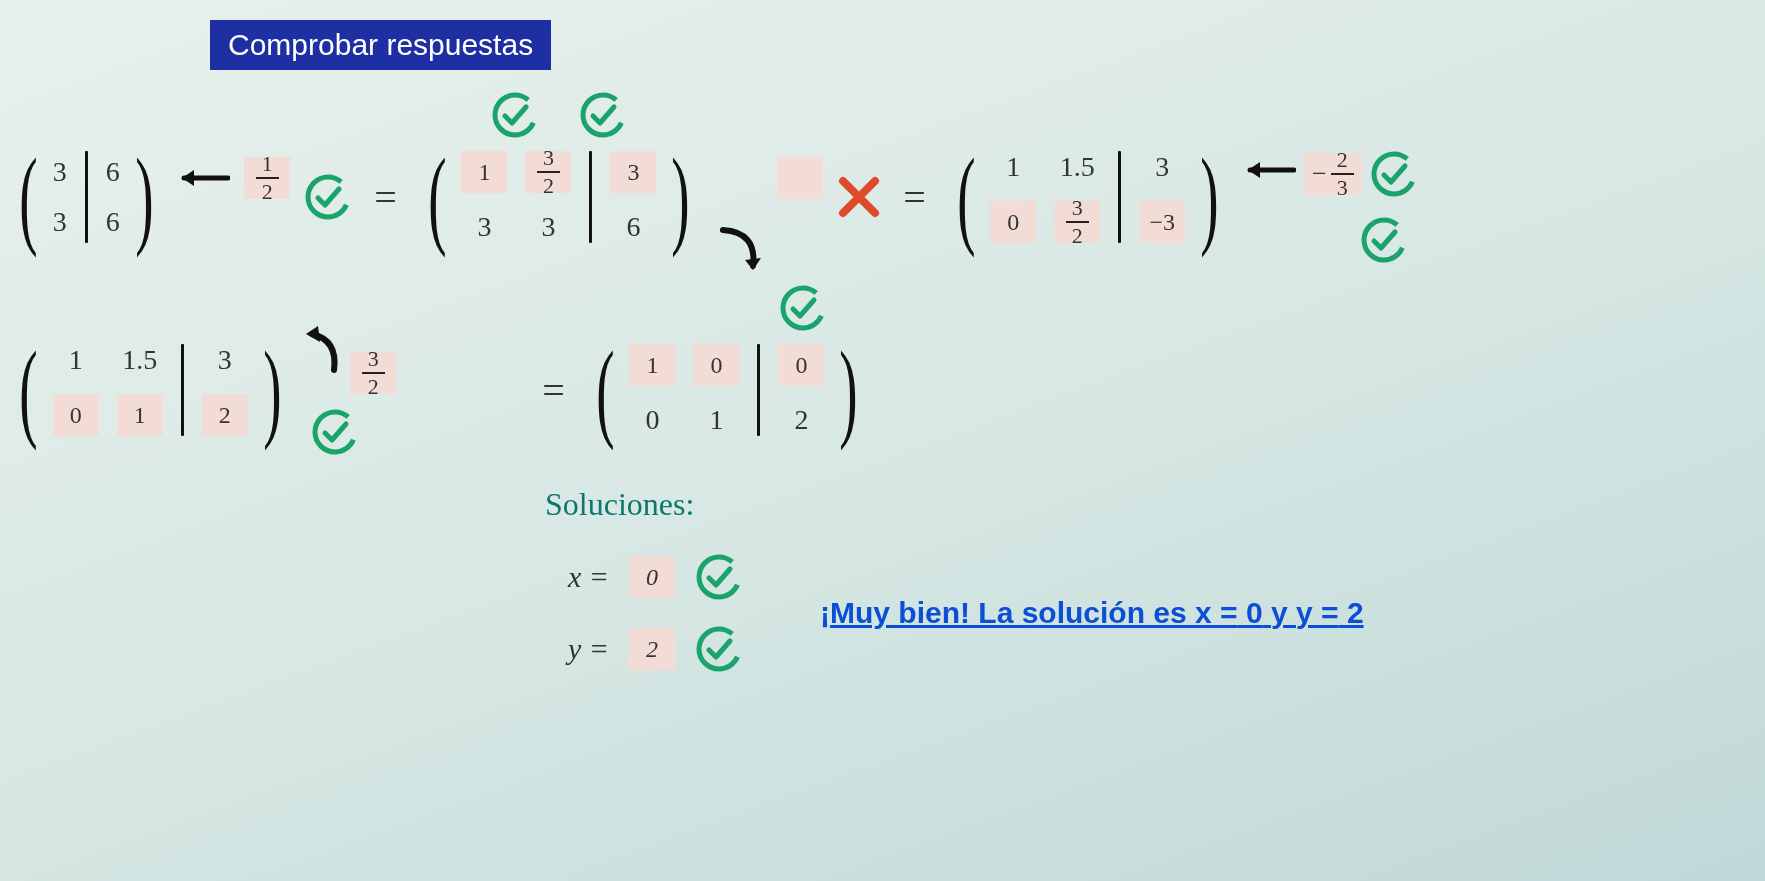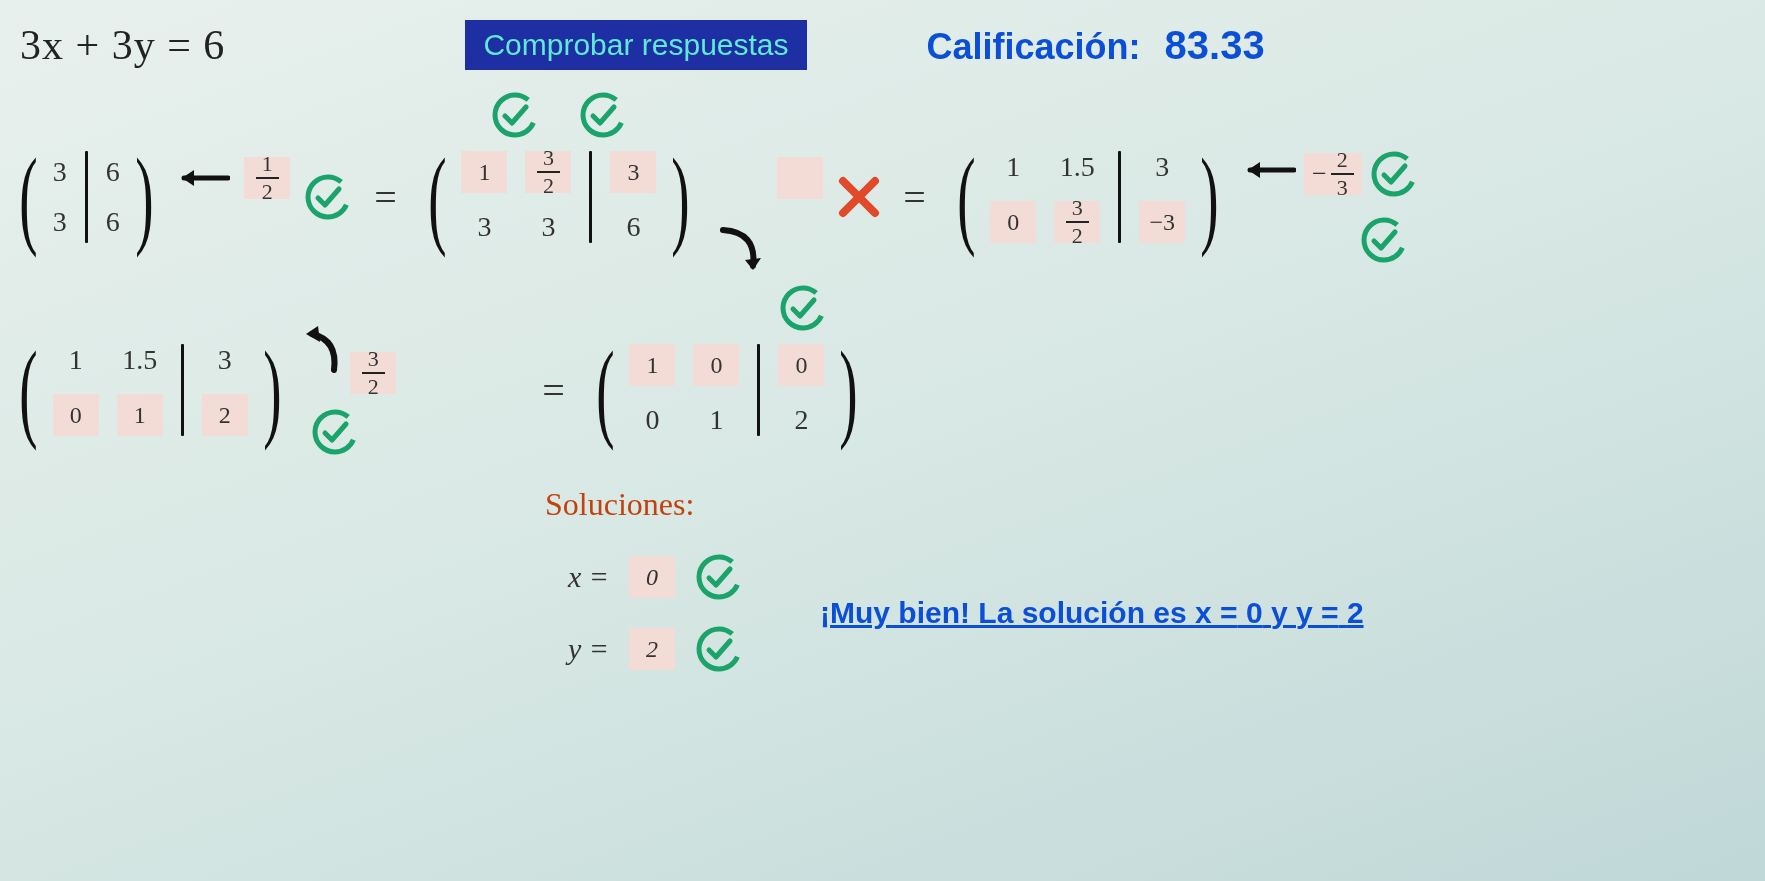--- a/index.html
+++ b/index.html
@@ -21,21 +21,21 @@
   }
   .equation-main {
     font-family: "Times New Roman", serif;
     font-size: 42px;
     color: #222;
     margin-left: 10px;
     letter-spacing: 1px;
   }
   .btn-check {
     background: #1e2ea3;
-    color: #5eead4;
+    color: #ffffff;
     font-family: Arial, sans-serif;
     font-size: 30px;
     padding: 8px 18px;
     border: none;
     margin-left: 200px;
   }
   .grade-block {
     font-family: Arial, sans-serif;
     color: #0b4fd6;
     font-size: 36px;
@@ -171,21 +171,21 @@
     display: flex;
     gap: 40px;
   }
 
   .solutions-block {
     margin-left: 535px;
     font-family: "Times New Roman", serif;
   }
   .solutions-title {
     font-size: 32px;
-    color: #c2410c;
+    color: #0f766e;
     margin-bottom: 30px;
   }
   .sol-line {
     display: flex;
     align-items: center;
     gap: 20px;
     font-size: 30px;
     font-style: italic;
     margin-bottom: 24px;
   }
@@ -228,26 +228,21 @@
       <path d="M32 36 L40 46 L48 34 Z" fill="#111"></path>
     </g>
     <g id="arrow-turn-up">
       <path d="M30 46 Q34 16 8 10" stroke="#111" stroke-width="6" fill="none" stroke-linecap="round"></path>
       <path d="M14 2 L2 10 L16 18 Z" fill="#111"></path>
     </g>
   </defs>
 </svg>
 
 <div class="header-row">
-  <div class="equation-main">3x + 3y = 6</div>
   <button class="btn-check">Comprobar respuestas</button>
-  <div class="grade-block">
-    <span>Calificación:</span>
-    <span class="score">83.33</span>
-  </div>
 </div>
 
 <div class="work-row">
 
   <span class="mat-wrap">
     <span class="paren">(</span>
     <span class="mat-body">
       <span class="col">
         <span>3</span>
         <span>3</span>

